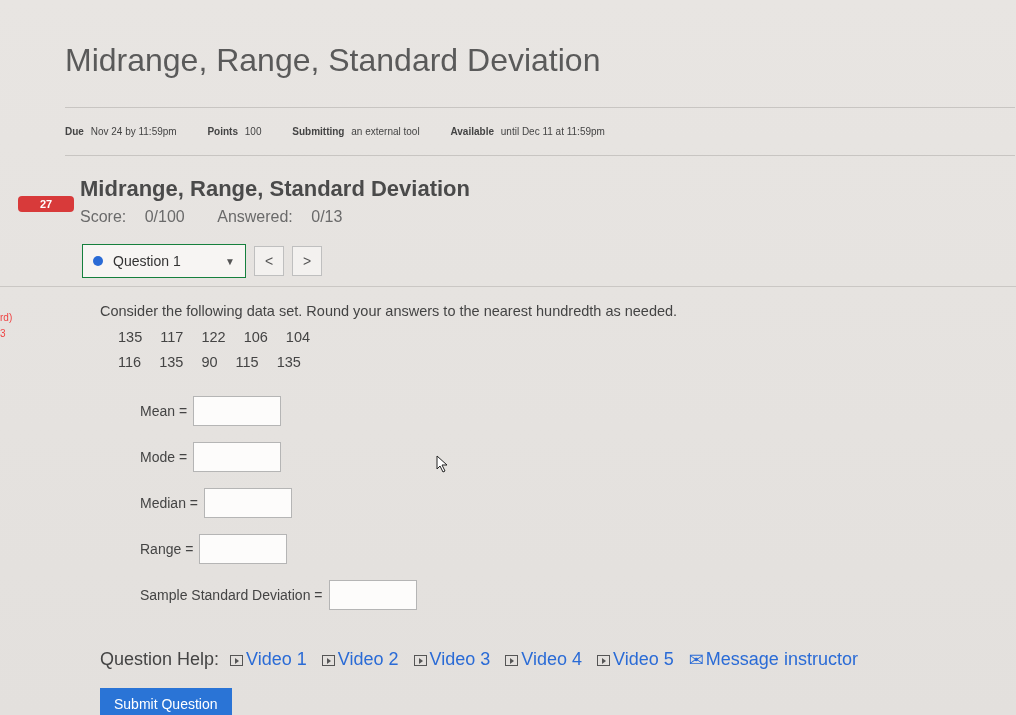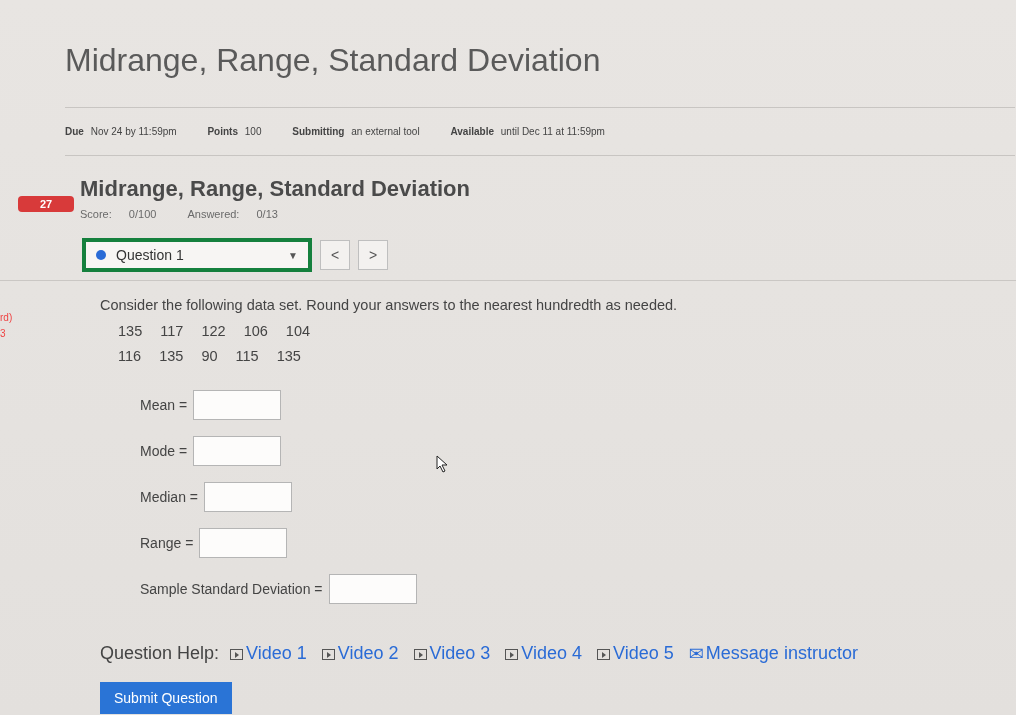--- a/index.html
+++ b/index.html
@@ -59,35 +59,35 @@
     line-height: 1.6;
   }
   .assign-title {
     font-size: 22px;
     font-weight: 700;
     color: #4a4a4a;
     padding: 20px 0 0 80px;
   }
   .score-row {
     padding: 6px 0 0 80px;
-    font-size: 11px;
+    font-size: 16px;
     color: #6a6a6a;
   }
   .score-row span { margin-right: 14px; }
   .qnav {
     margin: 18px 0 0 82px;
     display: flex;
     align-items: center;
     gap: 8px;
   }
   .qselect {
-    border: 4px solid #15803d;
+    border: 1px solid #15803d;
     background: #f7f5f3;
     height: 34px;
-    width: 230px;
+    width: 164px;
     display: flex;
     align-items: center;
     padding: 0 10px;
     font-size: 14px;
     color: #333;
     position: relative;
     cursor: pointer;
   }
   .qselect .dot {
     width: 10px; height: 10px; border-radius: 50%;

